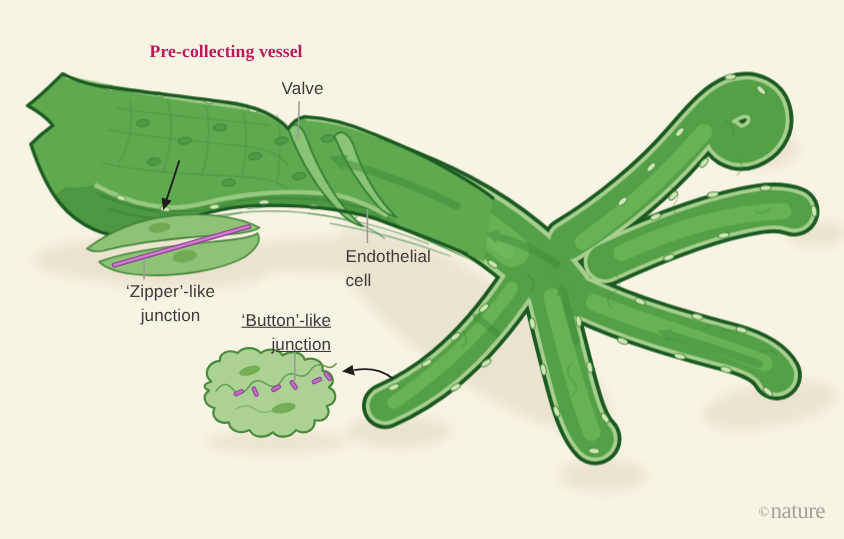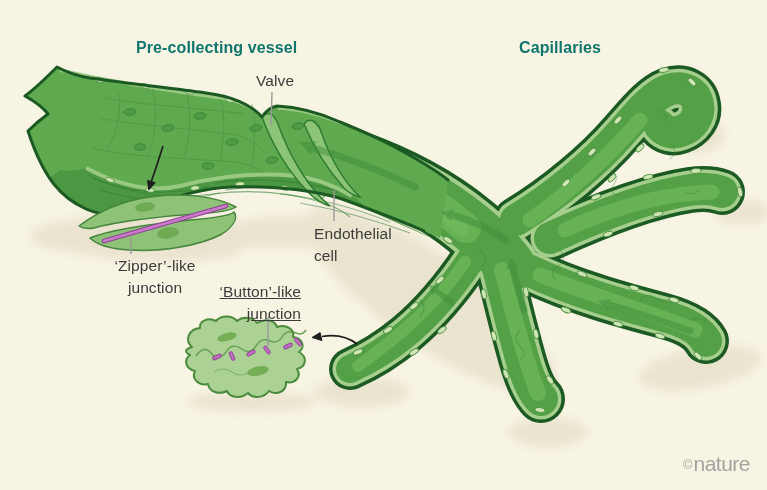--- a/index.html
+++ b/index.html
@@ -11,26 +11,26 @@
     font-family:"Liberation Sans","DejaVu Sans",sans-serif;
   }
   #art{position:absolute;left:0;top:0;}
   .label{
     position:absolute;
     font-size:15.5px;
     line-height:1.42;
     color:#3b3b3b;
     letter-spacing:.1px;
   }
-  .label.bold{font-weight:bold;color:#0f766e;font-size:16px;}
+  .label.bold{font-weight:bold;color:#be185d;font-size:16px;font-family:Liberation Serif, serif;}
   .label.right{text-align:right;}
   #credit{
     position:absolute;
     right:17px;top:452px;
-    font-family:Liberation Sans, sans-serif;
+    font-family:Liberation Serif, serif;
     color:#a3a29e;
     font-size:21px;
     letter-spacing:-0.5px;
   }
   #credit .c{font-size:13px;letter-spacing:0;position:relative;top:-2px;margin-right:1px;}
 </style>
 </head>
 <body>
 
 <div id="figure">
@@ -277,21 +277,20 @@
       <polygon points="148.7,190 155.2,182.7 147.6,180.3" stroke-width="1"></polygon>
     </g>
     <g>
       <path d="M 357,344 C 348,337 336,334 322,336.5" fill="none" stroke-width="1.7"></path>
       <polygon points="312,337.5 321.9,340.6 320.1,332.6" stroke-width="1"></polygon>
     </g>
   </g>
 </svg>
 
 <div class="label bold" style="left:136px;top:37px;">Pre-collecting vessel</div>
-<div class="label bold" style="left:519px;top:37px;">Capillaries</div>
 <div class="label" style="left:256px;top:70px;">Valve</div>
 <div class="label" style="left:314px;top:223px;width:85px;">Endothelial cell</div>
 <div class="label" style="left:109px;top:255px;width:92px;text-align:center;">‘Zipper’-like junction</div>
 <div class="label right" style="left:215px;top:281px;width:86px;text-decoration:underline;">‘Button’-like junction</div>
 
 <div id="credit">
   <span class="c">©</span><span>nature</span>
 </div>
 
 </div>

